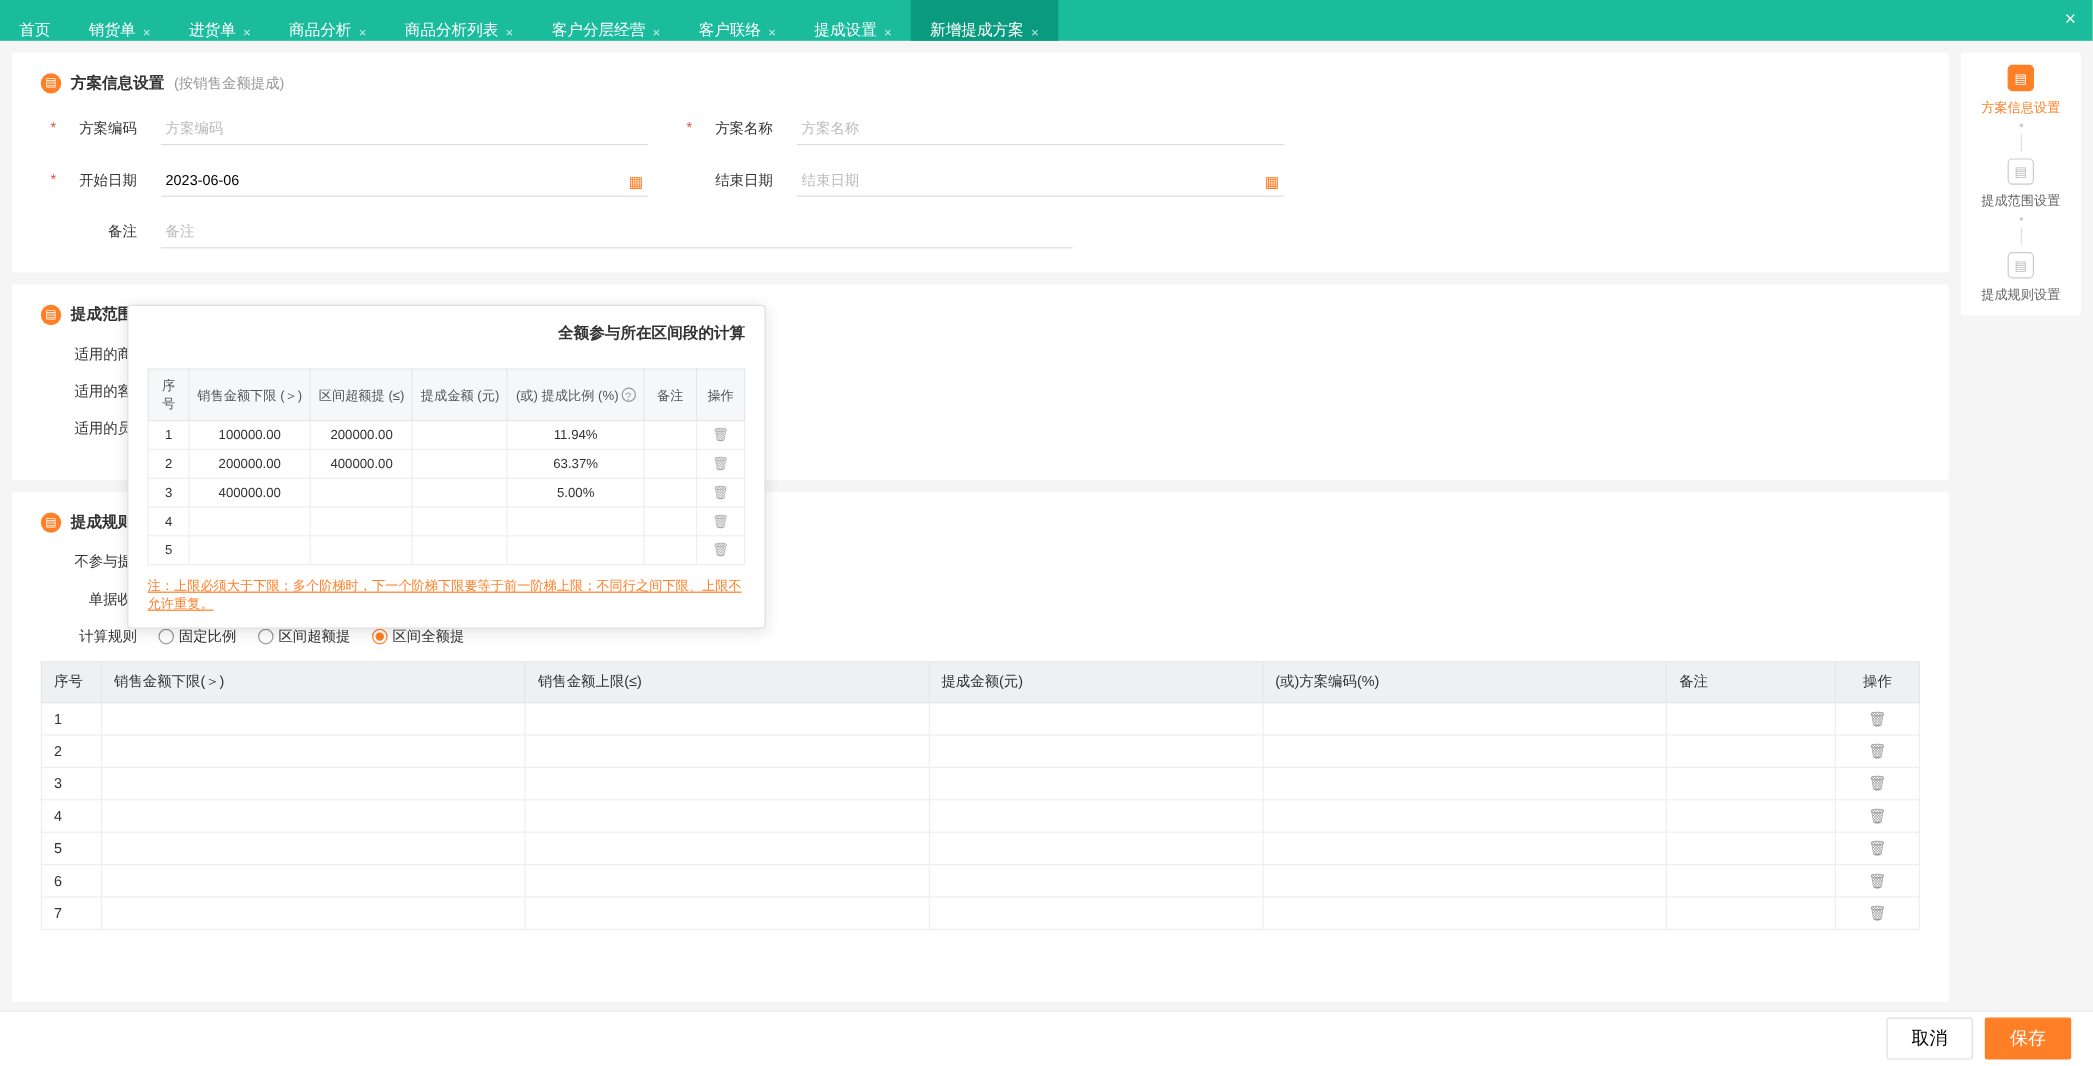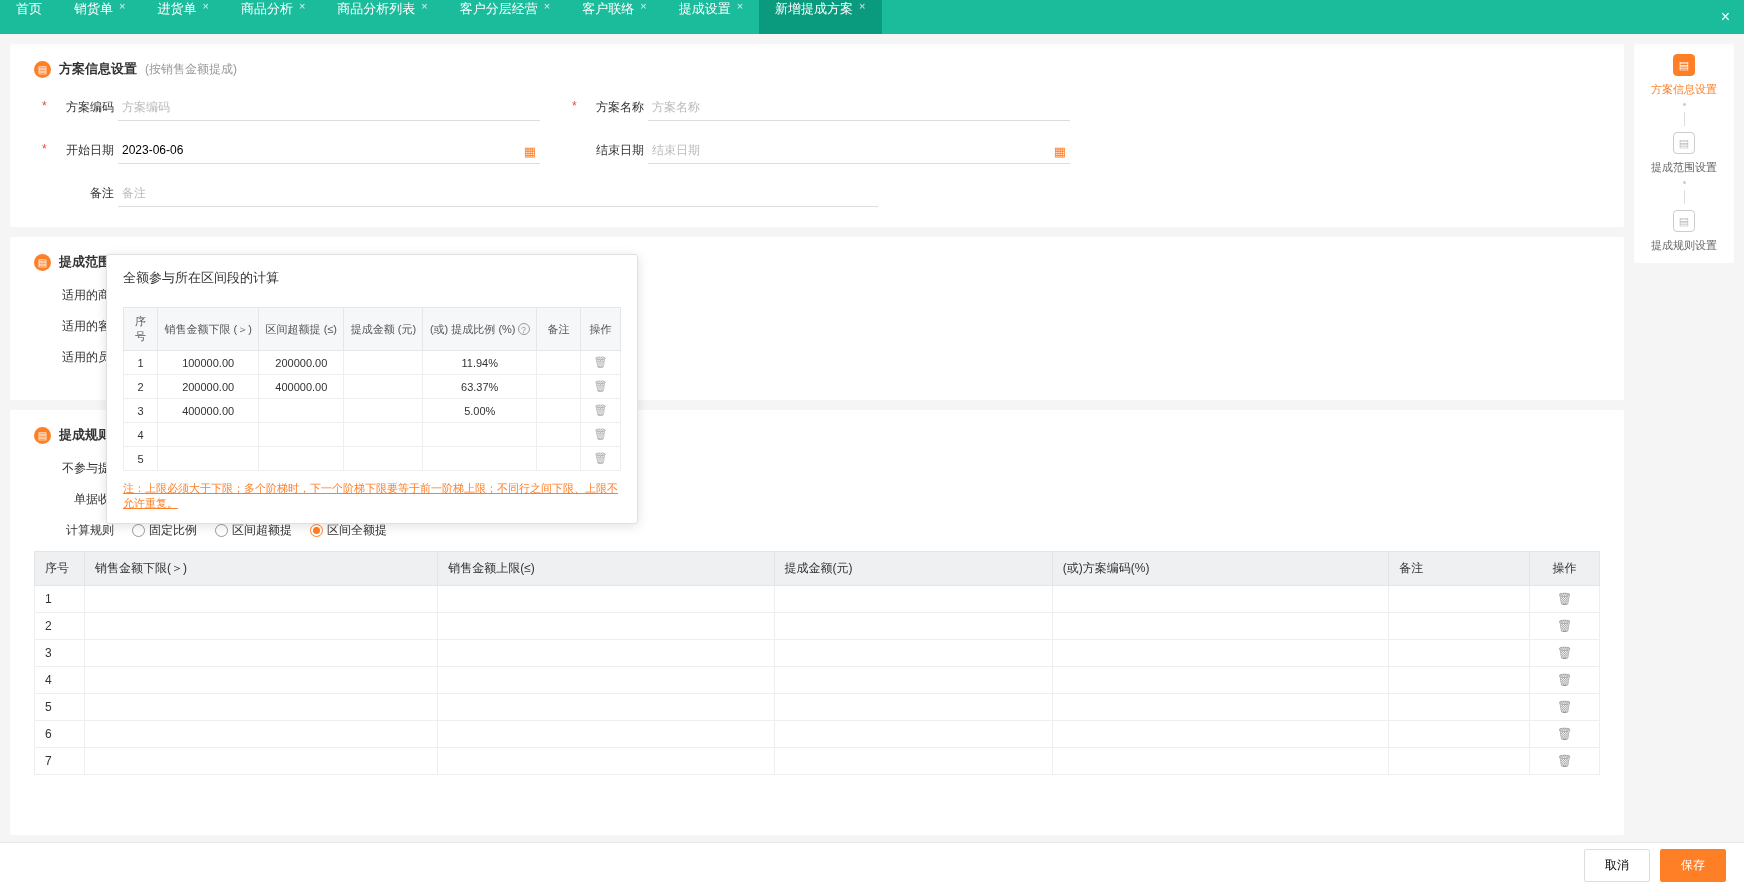--- a/index.html
+++ b/index.html
@@ -1,35 +1,35 @@
 <!DOCTYPE html>
 <html><head>
 <meta charset="utf-8">
 <style>
 * { margin: 0; padding: 0; box-sizing: border-box; }
 body { font-family: "Microsoft YaHei", Arial, sans-serif; font-size: 12px; color: #333; background: #f5f5f5; }
 
 .tab-bar { background: #1abc9c; height: 34px; display: flex; align-items: stretch; position: relative; }
-.tab { padding: 0 16px; display: flex; align-items: flex-start; color: #fff; cursor: pointer; font-size: 13px; gap: 6px; }
+.tab { padding: 0 16px; display: flex; align-items: flex-end; color: #fff; cursor: pointer; font-size: 13px; gap: 6px; }
 .tab.active { background: #0a9b7e; }
 .tab .close-x { font-size: 11px; opacity: 0.8; }
 .tab-bar-close { position: absolute; right: 8px; top: 0; bottom: 0; display: flex; align-items: center; color: #fff; cursor: pointer; font-size: 16px; padding: 0 6px; }
 
 .body-wrap { display: flex; padding: 10px; gap: 10px; align-items: flex-start; }
 .main-col { flex: 1; min-width: 0; }
 .right-col { width: 100px; background: #fff; padding: 10px 4px; border-radius: 2px; text-align: center; }
 
 .panel { background: #fff; border-radius: 2px; margin-bottom: 10px; padding: 16px 24px 20px 24px; }
 .panel-hdr { display: flex; align-items: center; gap: 8px; margin-bottom: 16px; }
 .panel-icon { width: 17px; height: 17px; border-radius: 50%; background: #ff7f27; color: #fff; display: inline-flex; align-items: center; justify-content: center; font-size: 10px; }
 .panel-title { font-weight: 600; font-size: 13px; }
 .panel-sub { color: #999; font-size: 12px; }
 
 .form-grid { display: grid; grid-template-columns: 1fr 1fr 1fr; gap: 16px 40px; padding-left: 16px; }
-.form-row { display: flex; align-items: center; gap: 4px; }
+.form-row { display: flex; align-items: center; gap: 20px; }
 .form-row.full { grid-column: 1 / span 3; }
 .form-label { width: 64px; text-align: right; color: #333; position: relative; }
 .form-label.req::before { content: "*"; color: #e74c3c; position: absolute; left: -8px; }
 .form-input { flex: 1; border: none; border-bottom: 1px solid #ddd; padding: 6px 4px; font-size: 12px; outline: none; min-width: 0; }
 .form-input::placeholder { color: #bbb; }
 .date-wrap { flex: 1; position: relative; display: flex; align-items: center; }
 .cal-icon { position: absolute; right: 4px; top: 50%; transform: translateY(-50%); color: #ff7f27; font-size: 13px; }
 
 .radio-row { display: flex; align-items: center; gap: 18px; padding-left: 16px; margin-top: 8px; }
 .radio-row .lbl { width: 64px; text-align: right; }
@@ -41,41 +41,41 @@
 .main-table { width: 100%; border-collapse: collapse; margin-top: 12px; }
 .main-table th { background: #eef0f2; font-weight: normal; padding: 8px 10px; text-align: left; border: 1px solid #e3e5e7; font-size: 12px; }
 .main-table td { border: 1px solid #eee; padding: 6px 10px; height: 26px; }
 .main-table td.op { text-align: center; color: #999; }
 .main-table th.op { text-align: center; }
 
 .scope-item { display: flex; align-items: center; gap: 8px; padding-left: 16px; margin-bottom: 14px; }
 .scope-item .lbl { width: 72px; text-align: right; color: #333; }
 
 .popover { position: absolute; left: 106px; top: 254px; width: 532px; background: #fff; border: 1px solid #e0e0e0; box-shadow: 0 2px 12px rgba(0,0,0,0.12); padding: 14px 16px 12px 16px; border-radius: 3px; z-index: 100; }
-.popover-title { font-weight: 400; font-size: 13px; margin-bottom: 20px; }
+.popover-title { font-weight: 700; font-size: 13px; margin-bottom: 20px; text-align: right; }
 .example-tag { display: inline-block; background: #d4f4ef; color: #1abc9c; padding: 2px 6px; border-radius: 2px; font-size: 11px; margin-right: 6px; vertical-align: top; }
 .example-text { display: inline; color: #666; line-height: 1.7; }
 .pop-table { width: 100%; border-collapse: collapse; margin-top: 12px; font-size: 11px; }
 .pop-table th { background: #f6f7f8; padding: 6px 6px; border: 1px solid #e6e6e6; font-weight: normal; color: #555; }
 .pop-table td { padding: 5px 6px; border: 1px solid #eee; text-align: center; height: 24px; }
 .pop-table td.center { text-align: center; }
 .pop-table td.op { text-align: center; color: #aaa; }
 .help-q { display:inline-block; width:12px; height:12px; border:1px solid #999; border-radius:50%; font-size:9px; line-height:12px; text-align:center; color:#999; margin-left:2px; }
 .pop-note { color: #ff7f27; font-size: 11px; margin-top: 10px; text-decoration: underline; }
 
 .right-step { display: flex; flex-direction: column; align-items: center; gap: 6px; }
 .step-icon { width: 22px; height: 22px; border: 1px solid #ccc; border-radius: 4px; display: flex; align-items: center; justify-content: center; color: #bbb; font-size: 11px; }
 .step-icon.active { border-color: #ff7f27; background: #ff7f27; color: #fff; }
 .step-label { font-size: 11px; color: #666; }
 .step-label.active { color: #ff7f27; }
 .step-line { width: 1px; height: 14px; background: #ddd; }
 .dot { width:3px; height:3px; border-radius:50%; background:#ccc; }
 
 .footer { position: fixed; bottom: 0; left: 0; right: 0; background: #fff; border-top: 1px solid #e6e6e6; height: 46px; display: flex; align-items: center; justify-content: flex-end; padding: 0 18px; gap: 10px; }
-.btn { padding: 7px 20px; border-radius: 2px; font-size: 12px; cursor: pointer; border: 1px solid #ddd; background: #fff; }
+.btn { padding: 7px 20px; border-radius: 2px; font-size: 15px; cursor: pointer; border: 1px solid #ddd; background: #fff; }
 .btn-primary { background: #ff7f27; color: #fff; border-color: #ff7f27; }
 
 .trash { cursor: pointer; }
 </style>
 </head>
 <body>
 
 <div class="tab-bar">
   <div class="tab">
       <span>首页</span>

